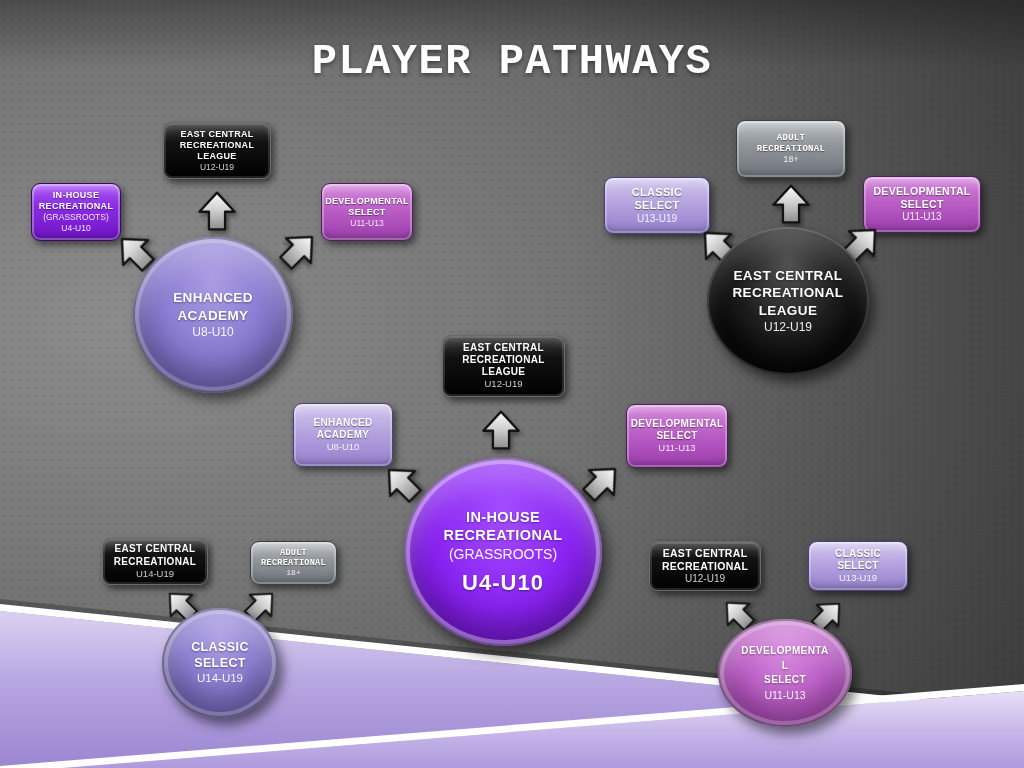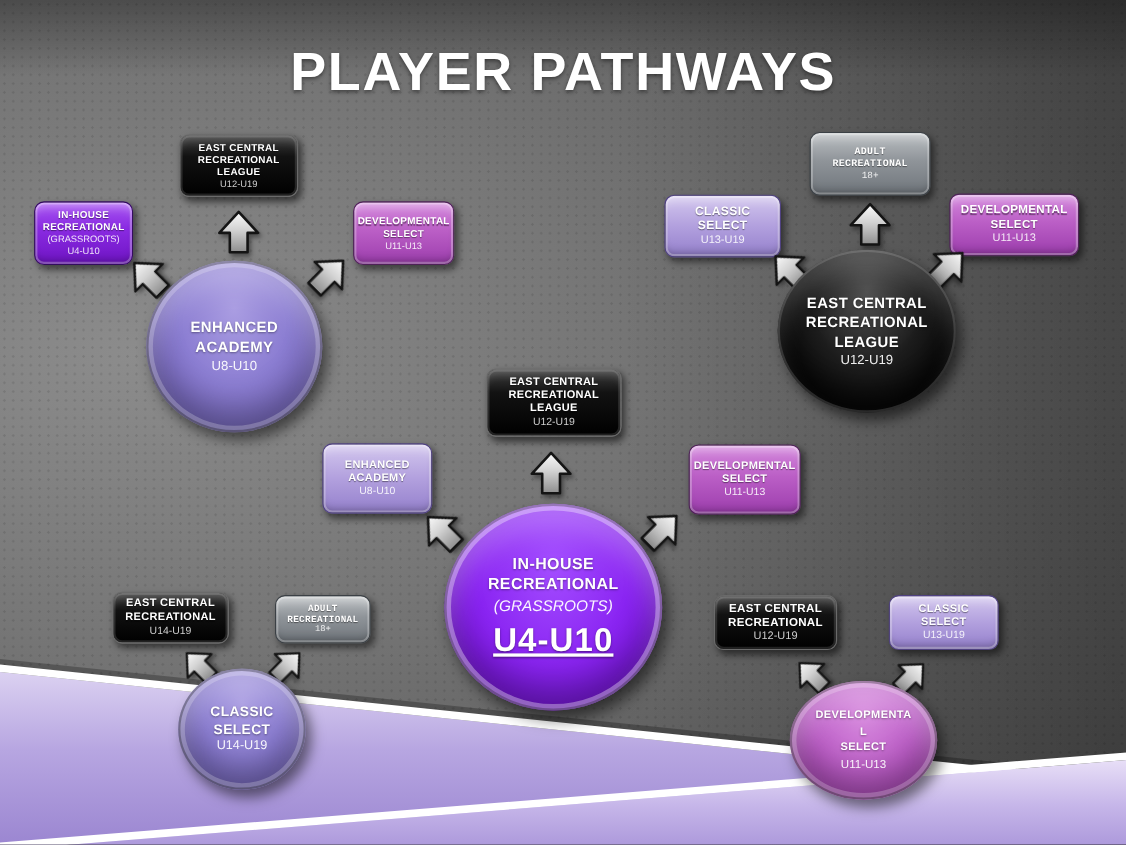--- a/index.html
+++ b/index.html
@@ -9,22 +9,22 @@
     background:
       linear-gradient(180deg, rgba(0,0,0,.32) 0%, rgba(0,0,0,0) 9%),
       linear-gradient(90deg, rgba(0,0,0,0) 55%, rgba(0,0,0,.22) 100%),
       radial-gradient(150% 120% at 12% 42%, #8c8c8c 0%, #767676 28%, #585858 60%, #3a3a3a 95%);
   }
   .texture{position:absolute;inset:0;pointer-events:none;
     background-image:radial-gradient(rgba(0,0,0,.10) 1px, rgba(0,0,0,0) 1.3px);
     background-size:8px 8px;}
   .title{
     position:absolute;left:0;top:38px;width:100%;text-align:center;
-    font-size:49px;font-weight:800;letter-spacing:1.5px;color:#fff;
-    text-shadow:0 2px 4px rgba(0,0,0,.45);margin:0;
+    font-size:42px;font-weight:800;letter-spacing:1.5px;color:#fff;
+    text-shadow:0 2px 4px rgba(0,0,0,.45);margin:0;font-family:Liberation Mono, monospace;
   }
   
   .nbox{
     position:absolute;box-sizing:border-box;border-radius:9px;
     display:flex;flex-direction:column;justify-content:center;align-items:center;
     text-align:center;color:#fff;padding:3px 4px;
     box-shadow: inset 0 0 0 2px rgba(255,255,255,.28),
                 inset 0 9px 9px -5px rgba(255,255,255,.42),
                 inset 0 -7px 9px -5px rgba(0,0,0,.35),
                 3px 4px 7px rgba(0,0,0,.5);
@@ -53,39 +53,39 @@
     display:flex;flex-direction:column;justify-content:center;align-items:center;
     text-align:center;color:#fff;
     box-shadow: inset 0 0 0 2px rgba(0,0,0,.28),
                 inset 0 0 0 6px rgba(255,255,255,.22),
                 inset 0 20px 26px rgba(255,255,255,.30),
                 inset 0 -20px 30px rgba(0,0,0,.30),
                 5px 7px 12px rgba(0,0,0,.5);
   }
   .cl{font-weight:bold;letter-spacing:.4px;line-height:1.3;
       text-shadow:0 1px 2px rgba(0,0,0,.4);}
-  .creg{font-weight:normal;line-height:1.3;color:rgba(255,255,255,.95);font-style:italic;}
+  .creg{font-weight:normal;line-height:1.3;color:rgba(255,255,255,.95);}
   .csub{font-weight:normal;line-height:1.35;color:rgba(255,255,255,.92);}
   .cbig{font-weight:bold;letter-spacing:1px;margin-top:7px;
         text-shadow:0 1px 2px rgba(0,0,0,.45);}
   .c-medpurple{background:radial-gradient(ellipse at 50% 28%, #aa9de2 0%, #8b7dd2 45%, #7263b8 80%, #584a9c 100%);}
   .c-black{background:radial-gradient(ellipse at 50% 26%, #515151 0%, #1d1d1d 45%, #000 85%);
     box-shadow: inset 0 0 0 2px rgba(255,255,255,.14),
                 inset 0 16px 22px rgba(255,255,255,.20),
                 inset 0 -18px 26px rgba(0,0,0,.65),
                 5px 7px 12px rgba(0,0,0,.55);}
   .c-vivid{background:radial-gradient(ellipse at 50% 30%, #a34dff 0%, #8a24f2 50%, #7511d8 85%, #5c00b4 100%);
     box-shadow: inset 0 0 0 2px rgba(0,0,0,.25),
                 inset 0 0 0 6px rgba(255,255,255,.34),
                 inset 0 22px 28px rgba(255,255,255,.30),
                 inset 0 -22px 32px rgba(0,0,0,.32),
                 5px 8px 14px rgba(0,0,0,.55);}
   .c-orchid{background:radial-gradient(ellipse at 50% 28%, #d78ade 0%, #bd5ec8 50%, #a441b0 85%, #8a2d96 100%);}
   .circ-md .cl{font-size:13.5px;} .circ-md .csub{font-size:12px;}
-  .circ-lg .cl{font-size:14.5px;} .circ-lg .creg{font-size:14px;} .circ-lg .cbig{font-size:30px;text-decoration:underline;}
+  .circ-lg .cl{font-size:14.5px;} .circ-lg .creg{font-size:14px;} .circ-lg .cbig{font-size:22px;}
   .circ-sm .cl{font-size:12.5px;} .circ-sm .csub{font-size:11.5px;}
   .circ-xs .cl{font-size:10px;} .circ-xs .csub{font-size:10.5px;}
   .c-brk{padding:0 22px;} .c-brk .cl{word-break:break-all;line-height:1.45;}
   
   .arrow{position:absolute;width:44px;height:44px;overflow:visible;
     filter:drop-shadow(2px 3px 2px rgba(0,0,0,.4));}
   .arrow.sm{width:38px;height:38px;}
   .arrow path{fill:url(#agrad);stroke:#141414;stroke-width:3.2;stroke-linejoin:round;}
   .rotl{transform:rotate(-45deg);} .rotr{transform:rotate(45deg);}
   

